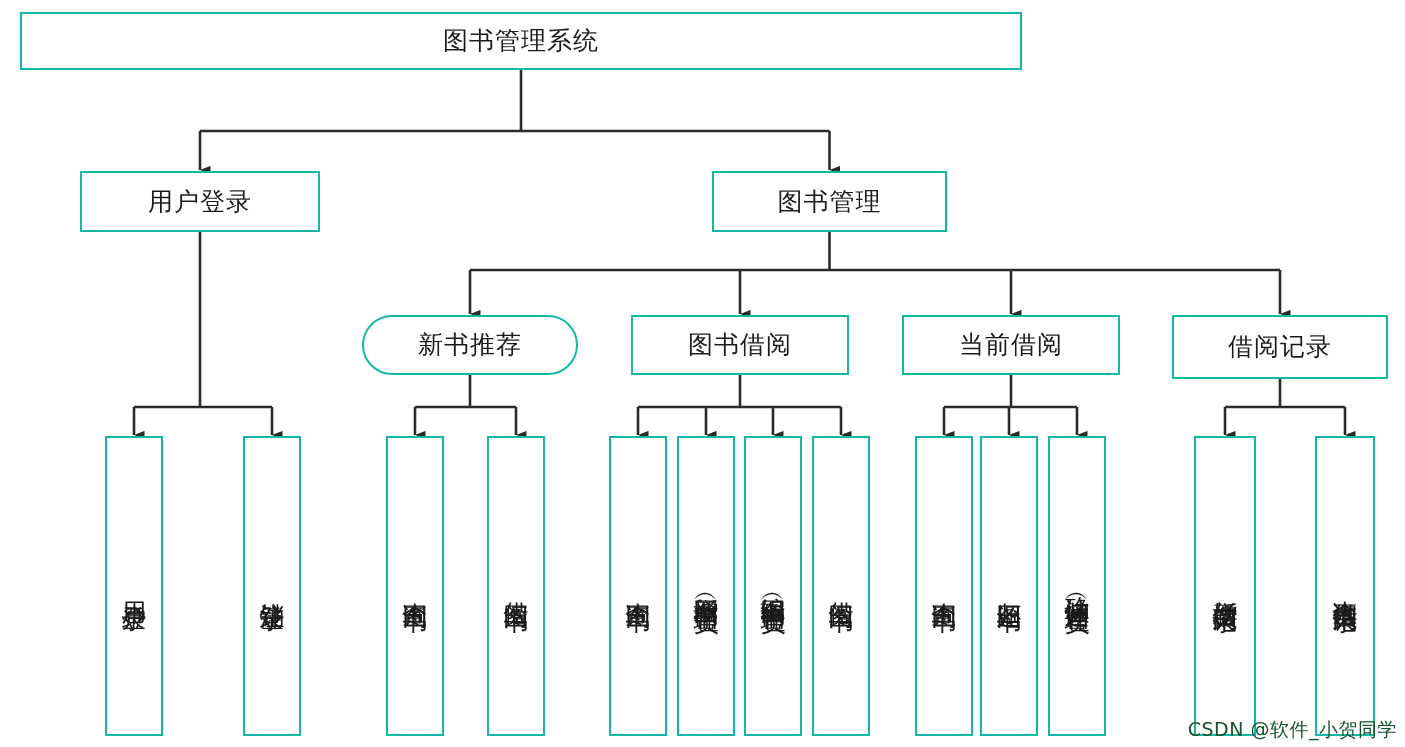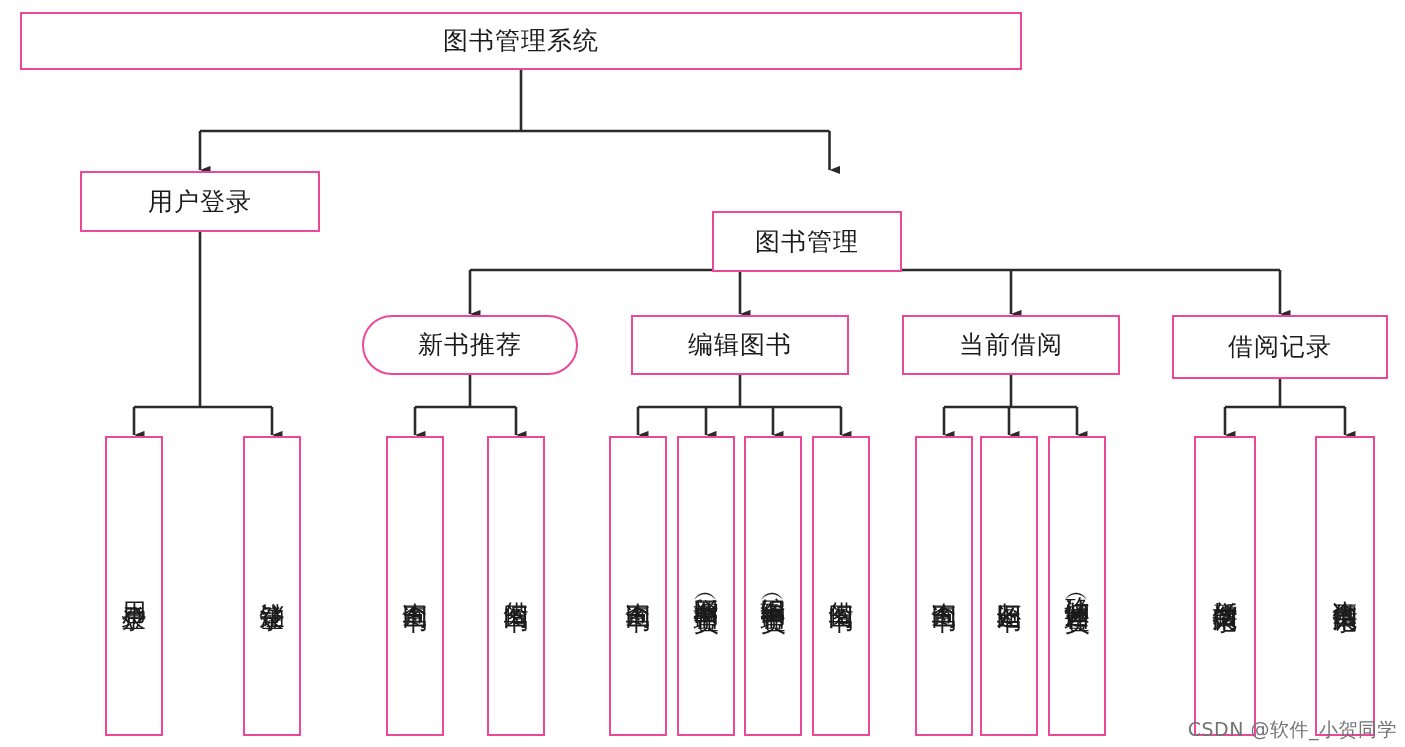--- a/index.html
+++ b/index.html
@@ -18,21 +18,21 @@
   #edges{
     position:absolute;
     left:0;top:0;
     width:1405px;height:747px;
     pointer-events:none;
   }
   .node{
     position:absolute;
     box-sizing:border-box;
     background:#ffffff;
-    border:2px solid #ec4899;
+    border:2px solid #14b8a6;
     display:flex;
     align-items:center;
     justify-content:center;
     color:#1b1b1b;
   }
   .node-label{
     display:block;
     text-align:center;
     line-height:1.18;
     white-space:nowrap;
@@ -56,21 +56,21 @@
     font-size:25px;
     line-height:1.16;
     letter-spacing:2px;
     white-space:pre;
   }
   #watermark{
     position:absolute;
     right:8px;
     bottom:4px;
     font-size:19px;
-    color:#737373;
+    color:#14532d;
     letter-spacing:0.5px;
     white-space:nowrap;
     user-select:none;
   }
 </style>
 </head>
 <body>
 
 <div id="canvas">
 
@@ -117,28 +117,28 @@
       </g>
   </svg>
 
   <div id="nodes-layer">
       <div class="node root horiz" style="left: 20px; top: 12px; width: 1002px; height: 58px;">
         <span class="node-label">图书管理系统</span>
       </div>
       <div class="node horiz" style="left: 80px; top: 171px; width: 240px; height: 61px;">
         <span class="node-label">用户登录</span>
       </div>
-      <div class="node horiz" style="left: 712px; top: 171px; width: 190px; height: 61px; margin-top: 40px;">
+      <div class="node horiz" style="left: 712px; top: 171px; width: 235px; height: 61px;">
         <span class="node-label">图书管理</span>
       </div>
       <div class="node horiz" style="left: 362px; top: 315px; width: 216px; height: 60px; border-radius: 30px;">
         <span class="node-label">新书推荐</span>
       </div>
       <div class="node horiz" style="left: 631px; top: 315px; width: 218px; height: 60px;">
-        <span class="node-label">编辑图书</span>
+        <span class="node-label">图书借阅</span>
       </div>
       <div class="node horiz" style="left: 902px; top: 315px; width: 218px; height: 60px; align-items: center;">
         <span class="node-label">当前借阅</span>
       </div>
       <div class="node horiz" style="left: 1172px; top: 315px; width: 216px; height: 64px;">
         <span class="node-label">借阅记录</span>
       </div>
       <div class="node leaf" style="left: 105px; top: 436px; width: 58px; height: 300px;">
         <span class="node-label">用户登录</span>
       </div>

